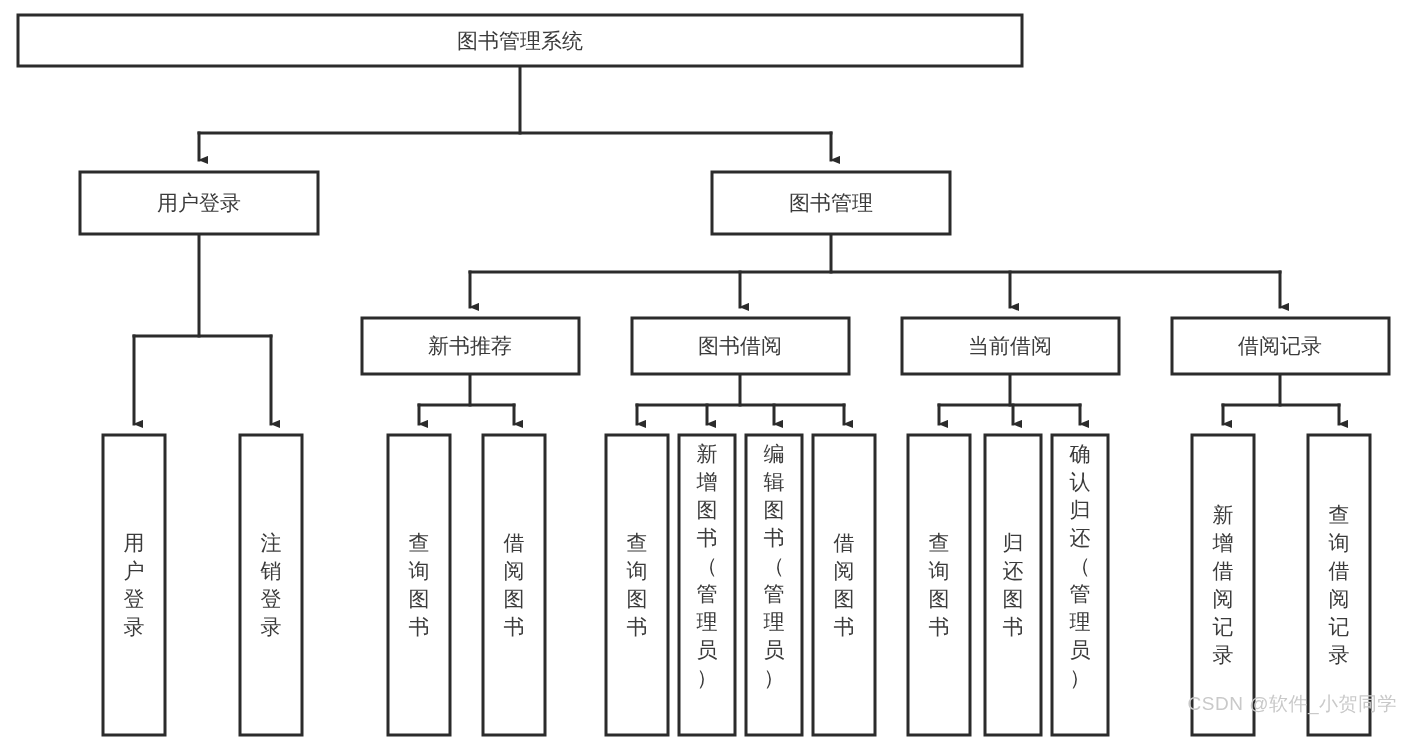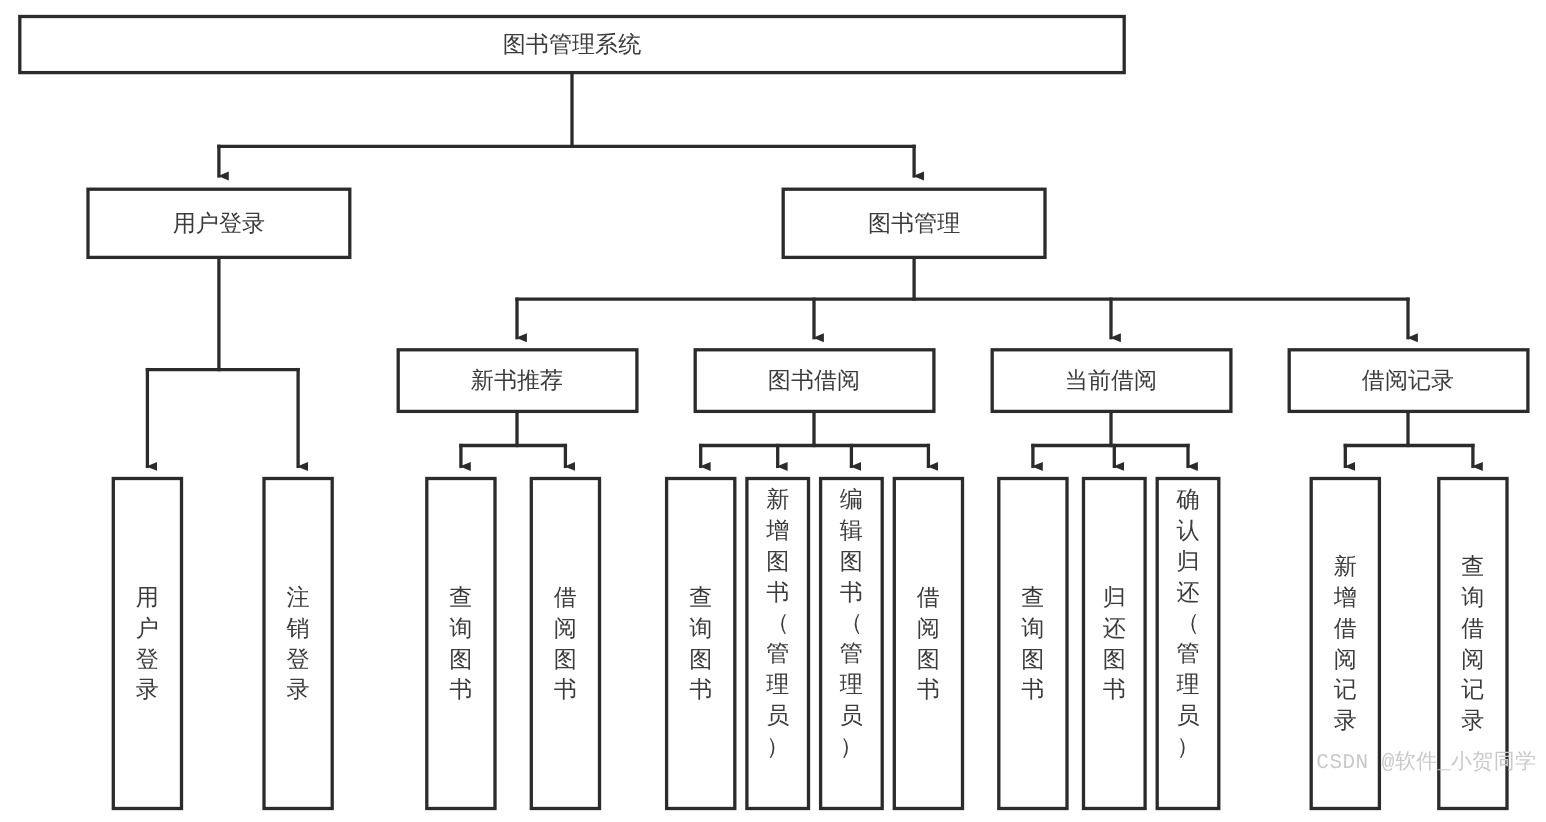--- a/index.html
+++ b/index.html
@@ -47,24 +47,24 @@
   }
   .node-label-v {
     fill: #3b3b3b;
     font-family: "Liberation Sans", "DejaVu Sans", sans-serif;
     font-size: 21px;
     text-anchor: middle;
   }
   .watermark {
     position: absolute;
     right: 8px;
-    bottom: 16px;
+    bottom: 4px;
     color: #c9c9c9;
     font-size: 19px;
-    font-family: Liberation Mono, monospace;
+    font-family: Liberation Sans, sans-serif;
     letter-spacing: 0.5px;
     white-space: nowrap;
     user-select: none;
   }
 </style>
 </head>
 <body>
 
 <div id="diagram-root">
 

